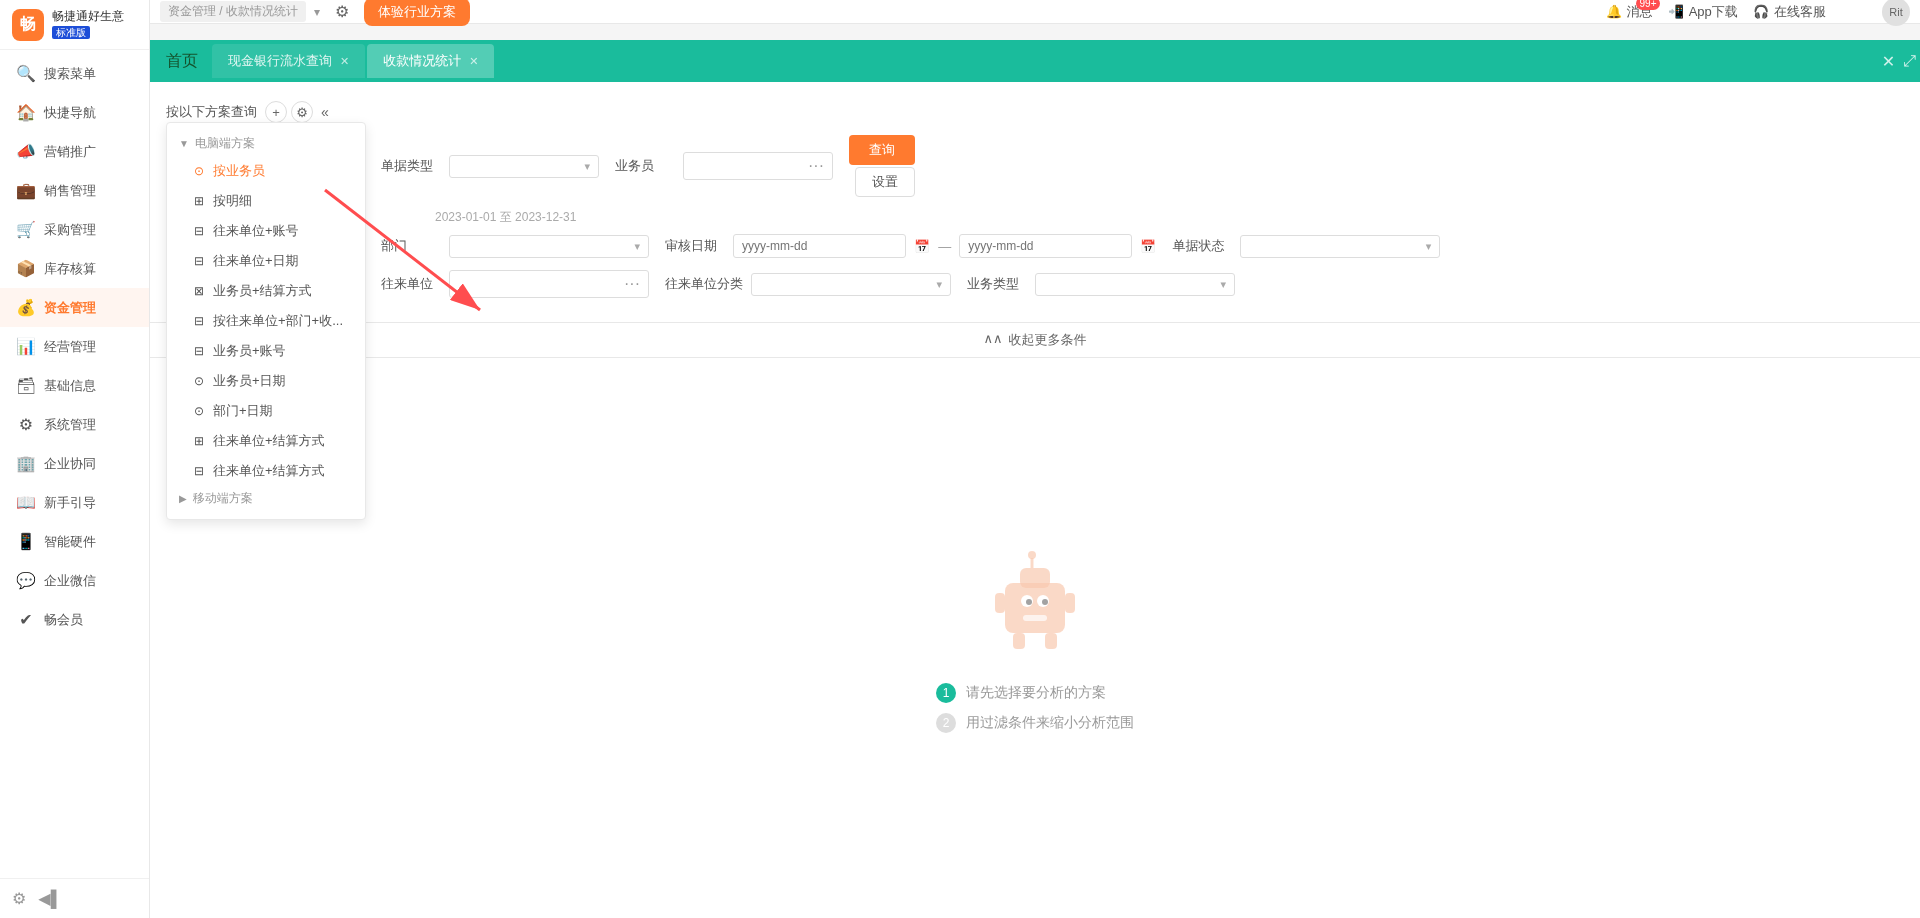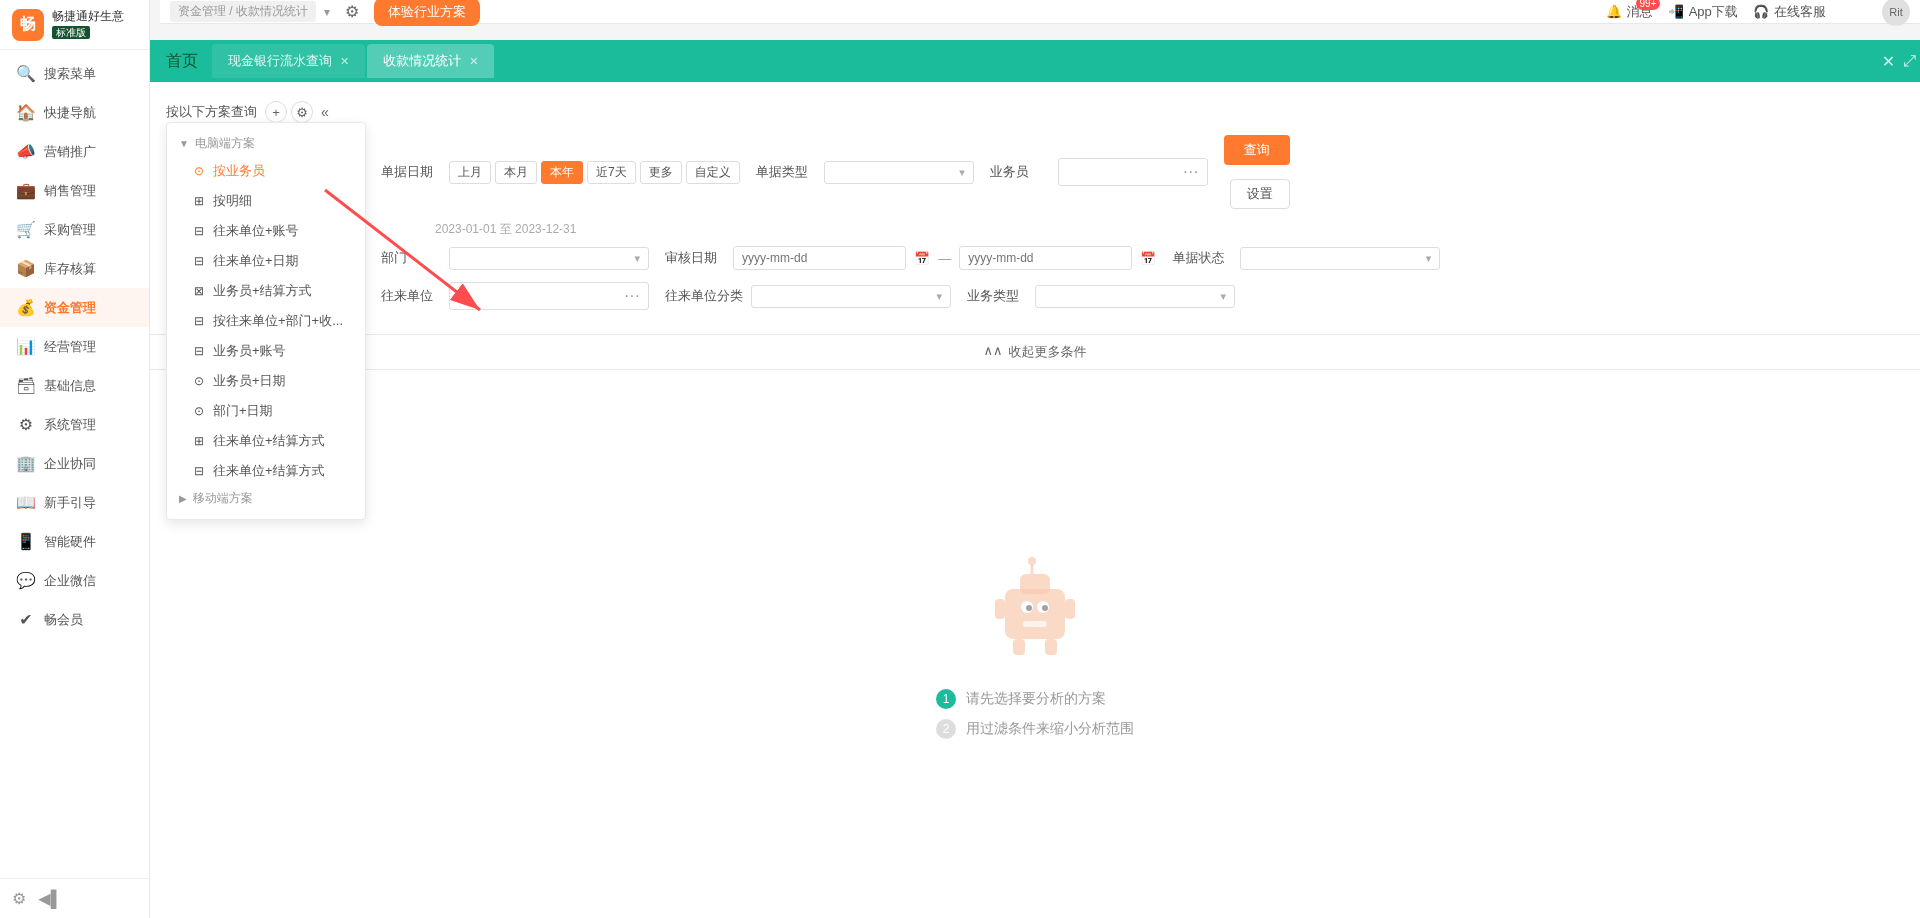--- a/index.html
+++ b/index.html
@@ -7,21 +7,21 @@
 
     
     .top-header {
       height: 24px;
       background: #fff;
       display: flex;
       align-items: center;
       padding: 0 10px;
       border-bottom: 1px solid #e8e8e8;
       position: fixed;
-      top: 0; left: 160px; right: 0;
+      top: 0; left: 150px; right: 0;
       z-index: 100;
     }
     .top-header-left {
       display: flex;
       align-items: center;
       gap: 8px;
       flex: 1;
     }
     .breadcrumb-text {
       font-size: 12px;
@@ -100,21 +100,21 @@
     .logo-icon {
       width: 32px; height: 32px;
       background: #ff7a2f;
       border-radius: 8px;
       display: flex; align-items: center; justify-content: center;
       color: #fff;
       font-weight: bold;
       font-size: 16px;
     }
     .logo-text { font-size: 12px; color: #333; line-height: 1.3; }
-    .logo-badge { font-size: 10px; color: #fff; background: #14532d; padding: 1px 4px; border-radius: 2px; }
+    .logo-badge { font-size: 10px; color: #fff; background: #1d4ed8; padding: 1px 4px; border-radius: 2px; }
     .sidebar-menu {
       flex: 1;
       overflow-y: auto;
       padding: 4px 0;
     }
     .sidebar-item {
       display: flex;
       align-items: center;
       padding: 10px 16px;
       cursor: pointer;
@@ -392,21 +392,21 @@
       color: #555;
       border: 1px solid #ddd;
       padding: 5px 16px;
       border-radius: 4px;
       cursor: pointer;
       font-size: 13px;
     }
     .btn-group-right {
       display: flex;
       flex-direction: column;
-      gap: 14px;
+      gap: 2px;
       align-items: flex-end;
     }
 
     
     .collapse-more-bar {
       display: flex;
       justify-content: center;
       padding: 8px;
       color: #666;
       font-size: 13px;
@@ -649,31 +649,20 @@
         </div>
         <div class="scheme-group-title">
           <span class="arrow">▶</span>
           <span>移动端方案</span>
         </div>
       </div>
 
       <div style="margin-left: 215px;">
 
         <div class="filter-row">
-          <div class="filter-group">
-            <span class="filter-label">单据日期</span>
-            <div class="filter-dates">
-              <button class="date-quick-btn">上月</button>
-              <button class="date-quick-btn">本月</button>
-              <button class="date-quick-btn active">本年</button>
-              <button class="date-quick-btn">近7天</button>
-              <button class="date-quick-btn">更多</button>
-              <button class="date-quick-btn">自定义</button>
-            </div>
-          </div>
           <div class="filter-group">
             <span class="filter-label">单据类型</span>
             <div class="filter-select">
               <span style="flex:1;color:#ccc;"></span>
               <span class="chevron">▾</span>
             </div>
           </div>
           <div class="filter-group">
             <span class="filter-label">业务员</span>
             <div class="filter-select">

